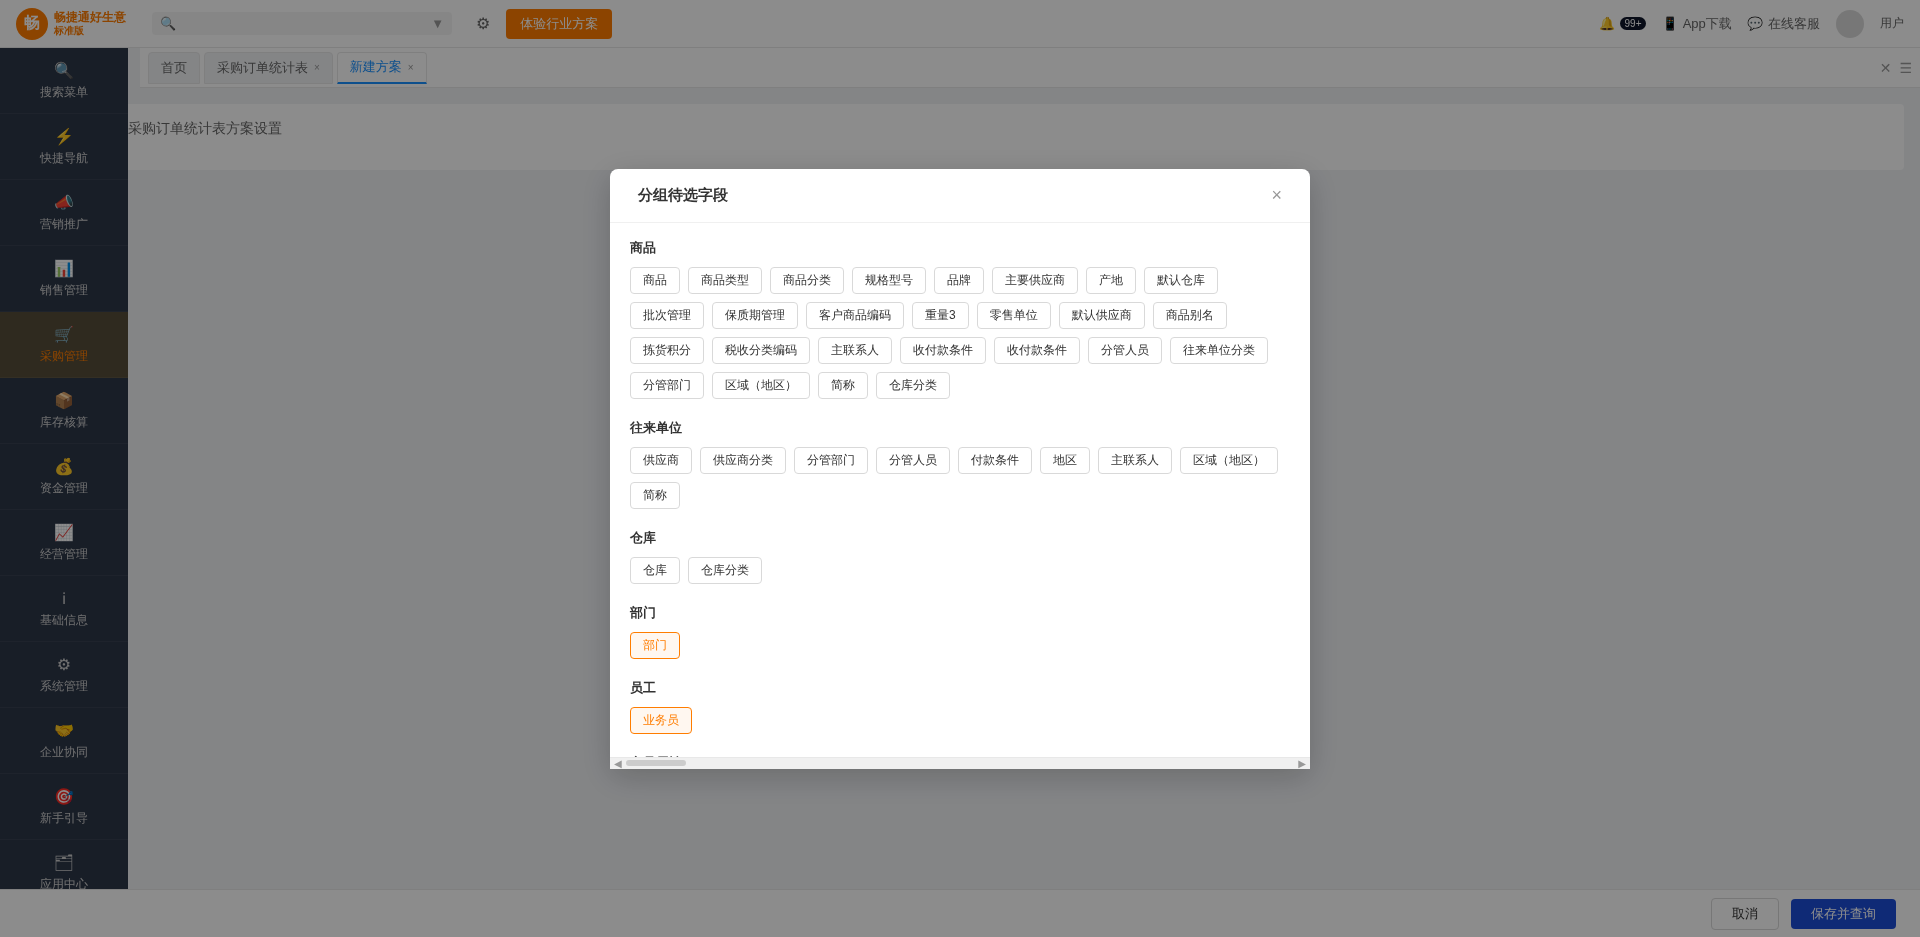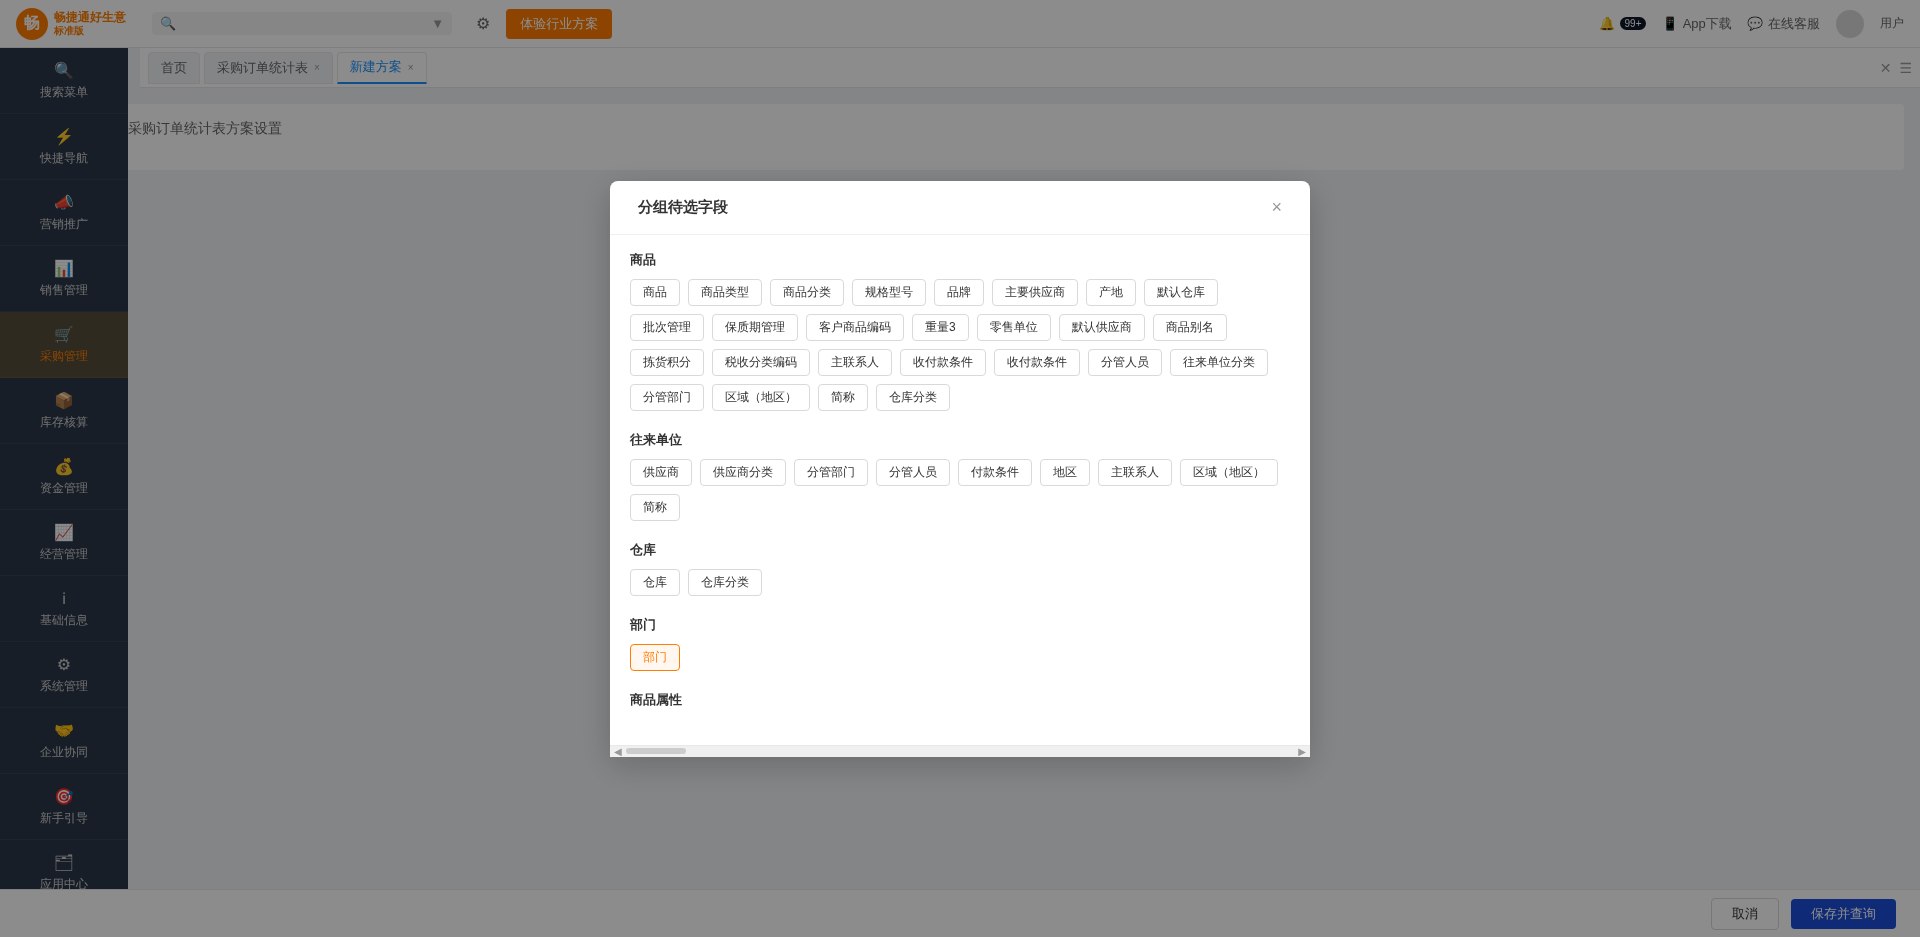--- a/index.html
+++ b/index.html
@@ -458,20 +458,26 @@
         </div>
       </div>
 
       <div class="field-section">
         <div class="section-title">部门</div>
         <div class="field-tags">
           <span class="field-tag active-tag">部门</span>
         </div>
       </div>
 
+      <div class="field-section">
+        <div class="section-title">员工</div>
+        <div class="field-tags">
+          <span class="field-tag active-tag">业务员</span>
+        </div>
+      </div>
 
       <div class="field-section">
         <div class="section-title">商品属性</div>
 
       </div>
 
     </div>
 
     <div class="modal-hscroll">
       <div style="display:flex;align-items:center;width:100%;">

